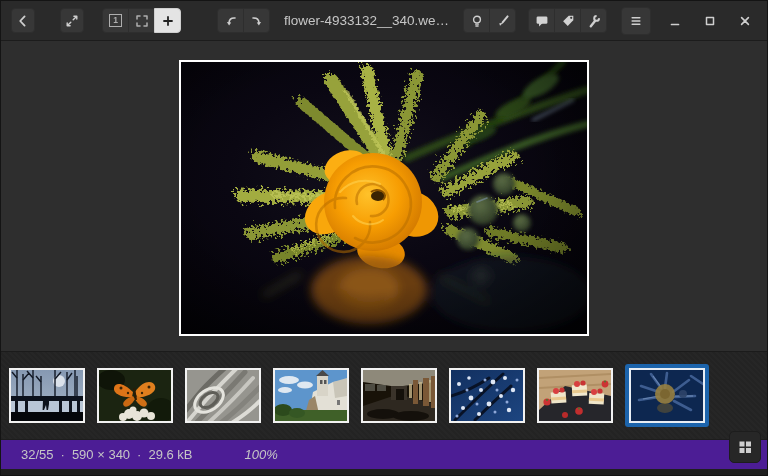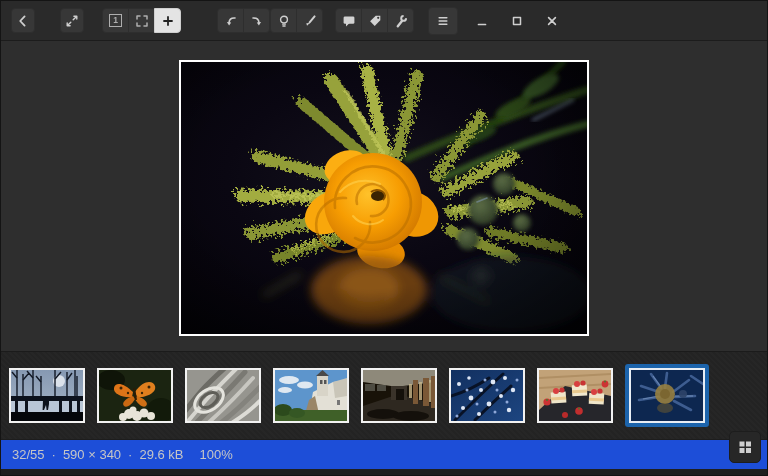--- a/index.html
+++ b/index.html
@@ -31,24 +31,24 @@
   
   .thumbbar{height:88px;min-height:88px;border-top:1px solid #1b1b1b;
             background:#242424;
             background-image:repeating-linear-gradient(45deg,#232323 0 2px,#262626 2px 4px);
             display:flex;align-items:center;padding-left:8px;gap:12px;box-sizing:border-box;}
   .thumb{border:2px solid #f2f2f2;line-height:0;flex:none;cursor:default;}
   .thumb svg{display:block;}
   .thumb-sel{background:var(--accent,#1c64ac);padding:4px;border-radius:3px;flex:none;line-height:0;cursor:default;}
   .thumb-sel .thumb{border-color:#e8eef5;}
   
-  .statusbar{height:30px;min-height:30px;background:#1d4ed8;border-top:1px solid #1d1d1d;
-             display:flex;align-items:center;padding:0 11px;font-size:13px;color:#c6c6c6;box-sizing:border-box;}
+  .statusbar{height:30px;min-height:30px;background:#4c1d95;border-top:1px solid #1d1d1d;
+             display:flex;align-items:center;padding:0 20px;font-size:13px;color:#c6c6c6;box-sizing:border-box;}
   .status-left{display:flex;align-items:center;gap:7px;}
-  .zoom-level{margin-left:16px;}
+  .zoom-level{margin-left:52px;font-style:italic;}
   .bottomstrip{height:6px;min-height:6px;background:#1f1f1f;}
   .grid-btn{position:absolute;right:6px;bottom:12px;width:30px;height:30px;background:#272727;
             border:1px solid #1d1d1d;border-radius:5px;display:flex;align-items:center;justify-content:center;cursor:default;}
 </style>
 </head>
 <body>
 
 <div class="window">
 
   <div class="titlebar">
@@ -98,20 +98,21 @@
         </svg>
       </div>
       <div class="tb-btn">
         <svg width="16" height="16">
           <path class="icon-stroke" stroke-width="1.6" d="M4,5 Q9.5,4.5 10,9.6"></path>
           <polygon fill="#cfcfcf" points="9.9,12.4 7.8,9.5 12.1,9.1"></polygon>
         </svg>
       </div>
     </div>
 
+    <div class="win-title">flower-4933132__340.we…</div>
 
     <div class="tb-group">
       <div class="tb-btn">
         <svg width="16" height="16">
           <circle class="icon-stroke" stroke-width="1.4" cx="8" cy="6.6" r="3.4"></circle>
           <path class="icon-stroke" stroke-width="1.4" d="M6.6,11.1 H9.4 M6.9,13 H9.1"></path>
         </svg>
       </div>
       <div class="tb-btn">
         <svg width="16" height="16">

